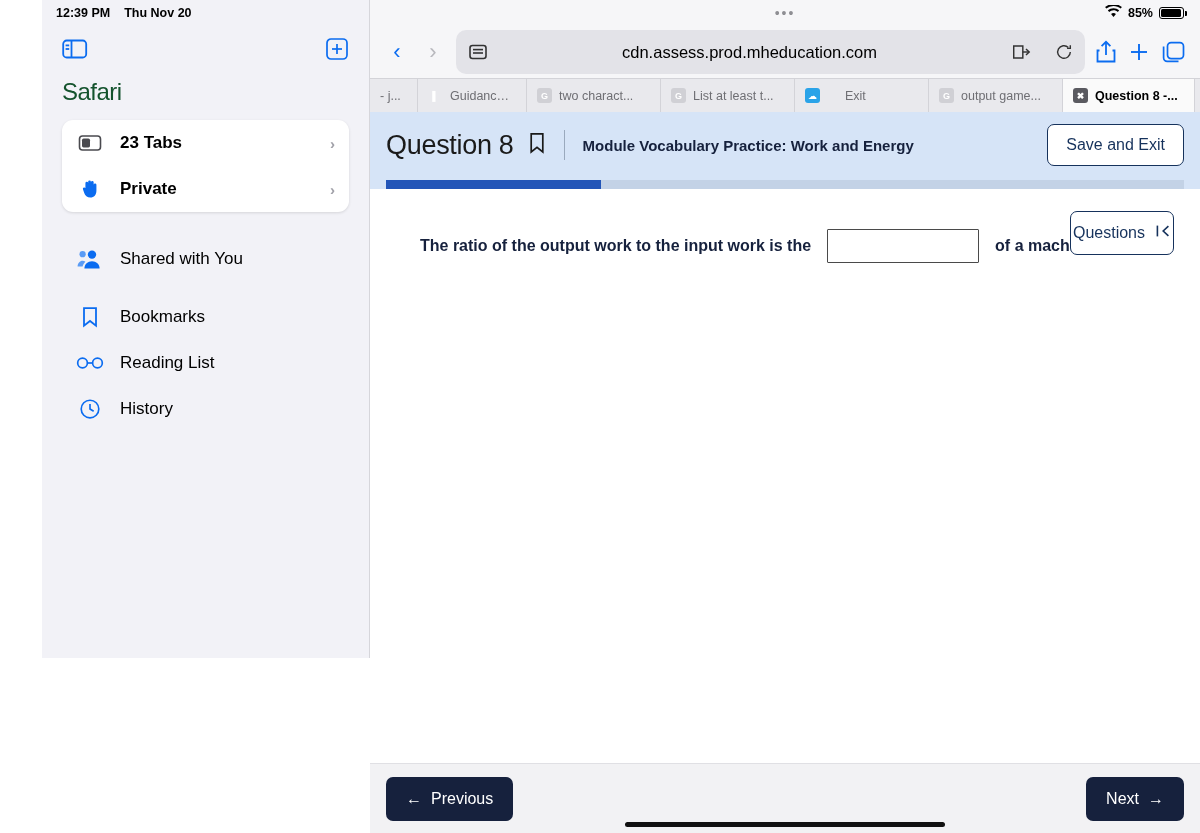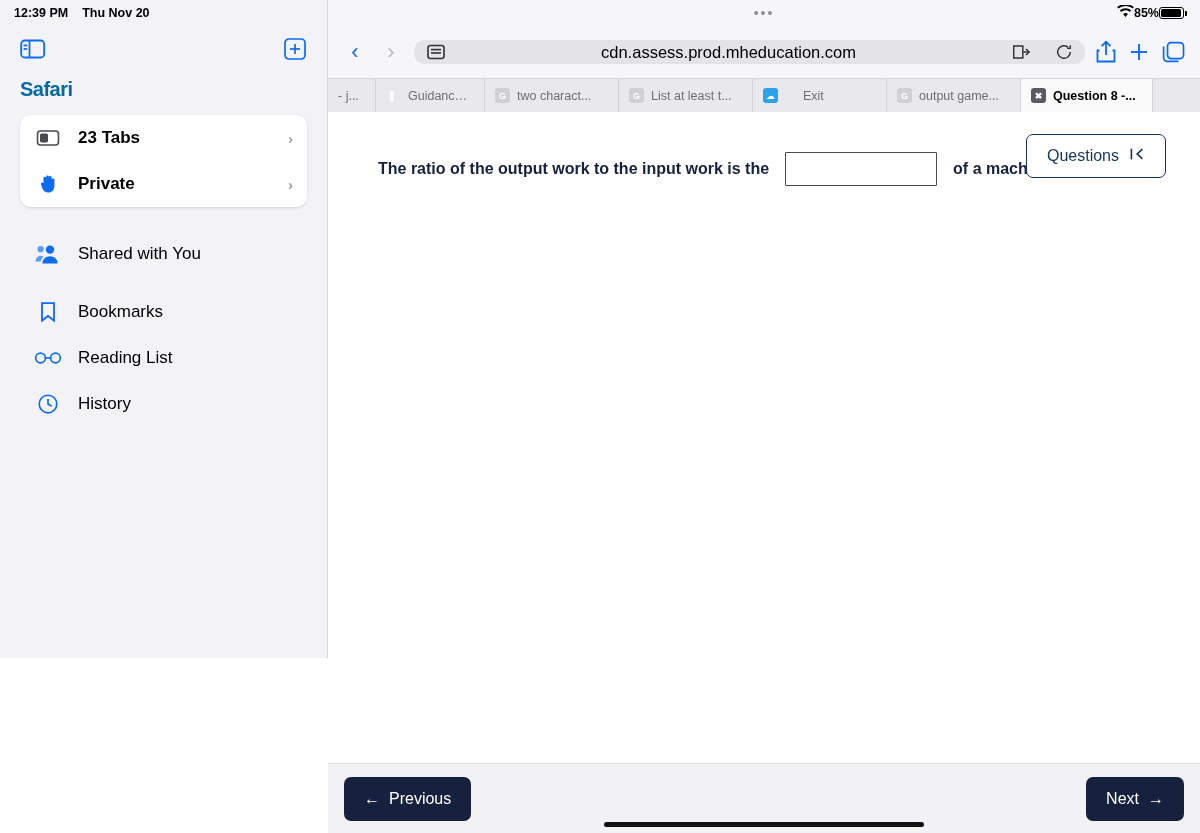--- a/index.html
+++ b/index.html
@@ -11,40 +11,41 @@
   }
   .screen { position: relative; width: 1200px; height: 833px; display: flex; }
 
   
   .sidebar {
     width: 328px; height: 658px;
     background: #f2f2f7;
     border-right: 1px solid #d6d6db;
     position: relative;
     flex: 0 0 328px;
+    margin-left: 42px;
   }
   .status-bar {
     height: 26px;
     display: flex; align-items: center;
     padding: 0 14px;
     font-size: 12.5px; font-weight: bold; color: #000;
     gap: 14px;
   }
   .status-time { letter-spacing: 0px; }
   .status-date { font-weight: bold; }
 
   .sb-toolbar {
     height: 46px;
     display: flex; align-items: center; justify-content: space-between;
     padding: 0 20px;
   }
   .sb-icon { color: #0b6cf0; display: flex; align-items: center; }
 
   .sb-title {
-    font-size: 20px; font-weight: bold; color: #0369a1;
+    font-size: 24px; font-weight: normal; color: #14532d;
     padding: 6px 20px 14px 20px;
     letter-spacing: -0.5px;
   }
 
   .sb-card {
     margin: 0 20px;
     background: #ffffff;
     border-radius: 11px;
     box-shadow: 0 1px 3px rgba(0,0,0,0.12);
     overflow: hidden;
@@ -71,36 +72,36 @@
     background: #f6f6f8;
     display: flex; flex-direction: column;
   }
   .br-status {
     height: 26px; display: flex; align-items: center;
     justify-content: space-between;
     padding: 0 16px;
     position: relative;
   }
   .dots { position: absolute; left: 50%; transform: translateX(-50%); color: #8e8e93; letter-spacing: 2px; font-size: 14px; }
-  .br-status-right { margin-left: auto; display: flex; align-items: center; gap: 0; font-size: 12.5px; font-weight: bold; }
+  .br-status-right { margin-left: auto; display: flex; align-items: center; gap: 6px; font-size: 12.5px; font-weight: bold; }
   .batt {
     width: 25px; height: 12px; border: 1.5px solid #000; border-radius: 3px;
     position: relative; display: inline-block;
   }
   .batt::after { content: ""; position: absolute; right: -4px; top: 3px; width: 2px; height: 5px; background: #000; border-radius: 0 1px 1px 0; }
   .batt i { position: absolute; left: 1px; top: 1px; bottom: 1px; width: 85%; background: #000; border-radius: 1.5px; display: block; }
 
   .br-toolbar {
     height: 52px; display: flex; align-items: center;
     padding: 0 14px; gap: 10px;
   }
   .nav-btn { font-size: 22px; color: #0b6cf0; width: 26px; text-align: center; }
   .nav-btn.dim { color: #b9b9be; }
   .url-bar {
-    flex: 1; height: 24px; background: #e3e3e8; border-radius: 10px;
+    flex: 1; height: 44px; background: #e3e3e8; border-radius: 10px;
     display: flex; align-items: center; padding: 0 12px; gap: 24px;
     position: relative;
   }
   .url-text {
     flex: 1; text-align: center; font-size: 16.5px; color: #000;
   }
   .url-icon { color: #333; display: flex; align-items: center; }
   .tb-icon { color: #0b6cf0; display: flex; align-items: center; }
 
   
@@ -160,23 +161,23 @@
     padding-left: 50px; padding-right: 16px;
   }
   .q-text { font-size: 16px; font-weight: bold; color: #16213d; }
   .q-input {
     width: 152px; height: 34px; border: 1px solid #4a4a4a;
     background: #fff; margin: 0 8px; border-radius: 1px;
     font-size: 15px; padding: 0 8px;
     font-family: "Liberation Sans", sans-serif;
   }
   .questions-btn {
-    position: absolute; right: 34px; top: 22px;
+    position: absolute; right: 26px; top: 22px;
     border: 1px solid #16325c; color: #16325c; background: #fff;
-    border-radius: 7px; padding: 11px 20px; font-size: 16px;
+    border-radius: 7px; padding: 11px 2px; font-size: 16px;
     display: flex; align-items: center; gap: 10px; cursor: pointer;
   }
 
   .q-footer {
     height: 70px; background: #f2f2f4;
     border-top: 1px solid #e0e0e4;
     display: flex; align-items: center; justify-content: space-between;
     padding: 0 16px;
   }
   .btn-dark {
@@ -380,20 +381,36 @@
         <span class="tab-label">output game...</span>
       </div>
       <div class="tab active">
         <span class="fav fav-x">✖</span>
         <span class="tab-label">Question 8 -...</span>
       </div>
     </div>
 
     <div class="page">
 
+      <div class="q-header">
+        <div class="q-header-row">
+          <span class="q-num">Question 8</span>
+          <span class="bm-icon">
+            <svg width="18" height="22" viewBox="0 0 18 22" fill="none" stroke="#1a1a1a" stroke-width="1.7">
+              <path d="M3.2 1.9h11.6v18l-5.8-4.6-5.8 4.6z"></path>
+            </svg>
+          </span>
+          <span class="vdiv"></span>
+          <span class="q-sub">Module Vocabulary Practice: Work and Energy</span>
+          <button class="save-exit">Save and Exit</button>
+        </div>
+        <div class="progress-wrap">
+          <div class="progress-bar" id="progressbar" style="width: 27%;"></div>
+        </div>
+      </div>
 
       <div class="q-body">
         <div class="q-row">
           <span class="q-text">The ratio of the output work to the input work is the</span>
           <input class="q-input" id="answerField" type="text" placeholder="" style="">
           <span class="q-text">of a machine.</span>
         </div>
         <button class="questions-btn">
           <span>Questions</span>
           <span>

